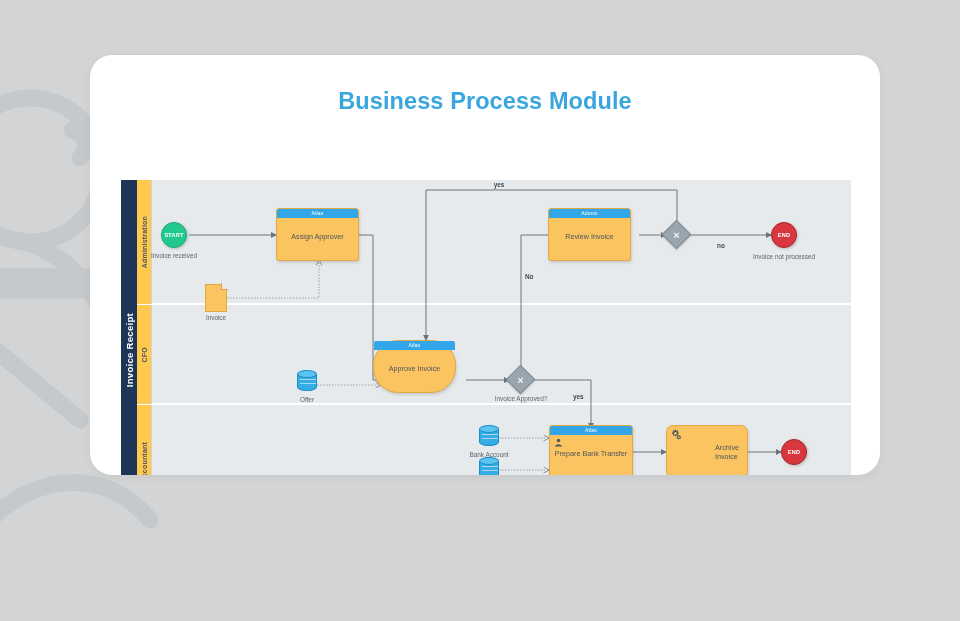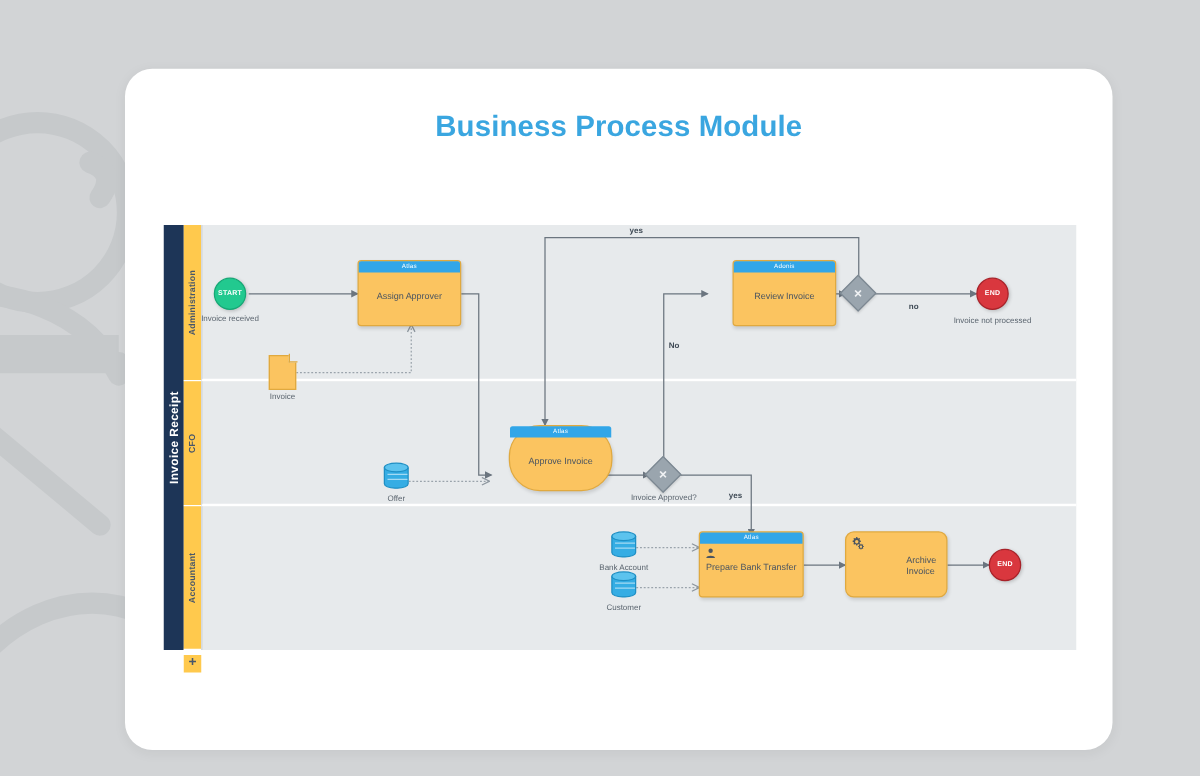--- a/index.html
+++ b/index.html
@@ -10,26 +10,25 @@
   }
   body { background: #d2d4d6; position: relative; }
 
   
   .bg-art { position: absolute; inset: 0; pointer-events: none; }
 
   
   .card {
     position: absolute;
     left: 90px; top: 55px;
-    width: 790px; height: 545px;
+    width: 790px; height: 420px;
     background: #ffffff;
     border-radius: 22px;
     box-shadow: 0 2px 10px rgba(0,0,0,.06);
     overflow: hidden;
-    margin-left: 10px;
   }
 
   
   .title {
     position: absolute;
     left: 0; right: 0; top: 31px;
     text-align: center;
     color: #3aa6e0;
     font-size: 23.5px;
     font-weight: bold;
@@ -317,21 +316,21 @@
         <div class="task-hdr">Atlas</div>
         <div class="task-label">Assign Approver</div>
       </div>
 
       <div class="docart" style="left:84px;top:104px;">
         <div class="sheet"></div>
         <div class="fold"></div>
       </div>
       <div class="lbl center" style="left:95px;top:134px;">Invoice</div>
 
-      <div class="task" style="left:455px;top:28px;width:83px;height:53px;">
+      <div class="task" style="left:427px;top:28px;width:83px;height:53px;">
         <div class="task-hdr">Adonis</div>
         <div class="task-label">Review Invoice</div>
       </div>
 
       <div class="gateway" style="left:545px;top:44px;"></div>
       <div class="gateway-x" style="left:545px;top:44px;">×</div>
 
       <div class="event end" style="left:650px;top:42px;width:26px;height:26px;">END</div>
       <div class="lbl center" style="left:663px;top:73px;">Invoice not processed</div>
 
@@ -343,21 +342,21 @@
 
       <div class="datastore" style="left:176px;top:190px;">
         <div class="ds-body">
           <div class="ds-line" style="top:4px;"></div>
           <div class="ds-line" style="top:8px;"></div>
         </div>
         <div class="ds-top"></div>
       </div>
       <div class="lbl center" style="left:186px;top:216px;">Offer</div>
 
-      <div class="task" style="left:276px;top:160px;width:83px;height:53px;border-radius:25px;">
+      <div class="task" style="left:252px;top:160px;width:83px;height:53px;border-radius:25px;">
         <div class="task-hdr">Atlas</div>
         <div class="task-label">Approve Invoice</div>
       </div>
 
       <div class="gateway" style="left:389px;top:189px;"></div>
       <div class="gateway-x" style="left:389px;top:189px;">×</div>
       <div class="lbl center" style="left:400px;top:215px;">Invoice Approved?</div>
       <div class="lbl bold" style="left:452px;top:213px;">yes</div>
 
       <div class="datastore" style="left:358px;top:245px;">

